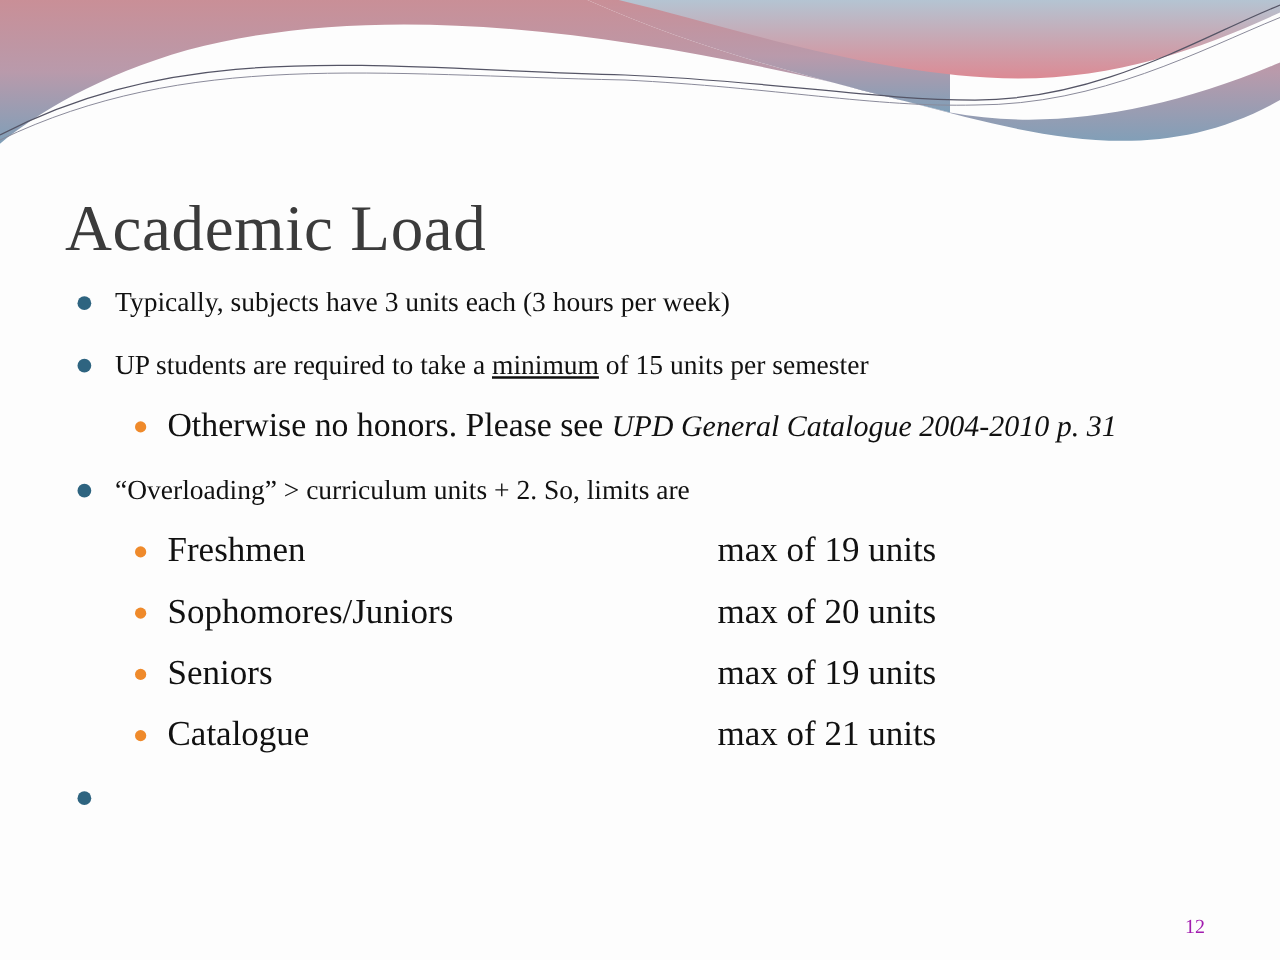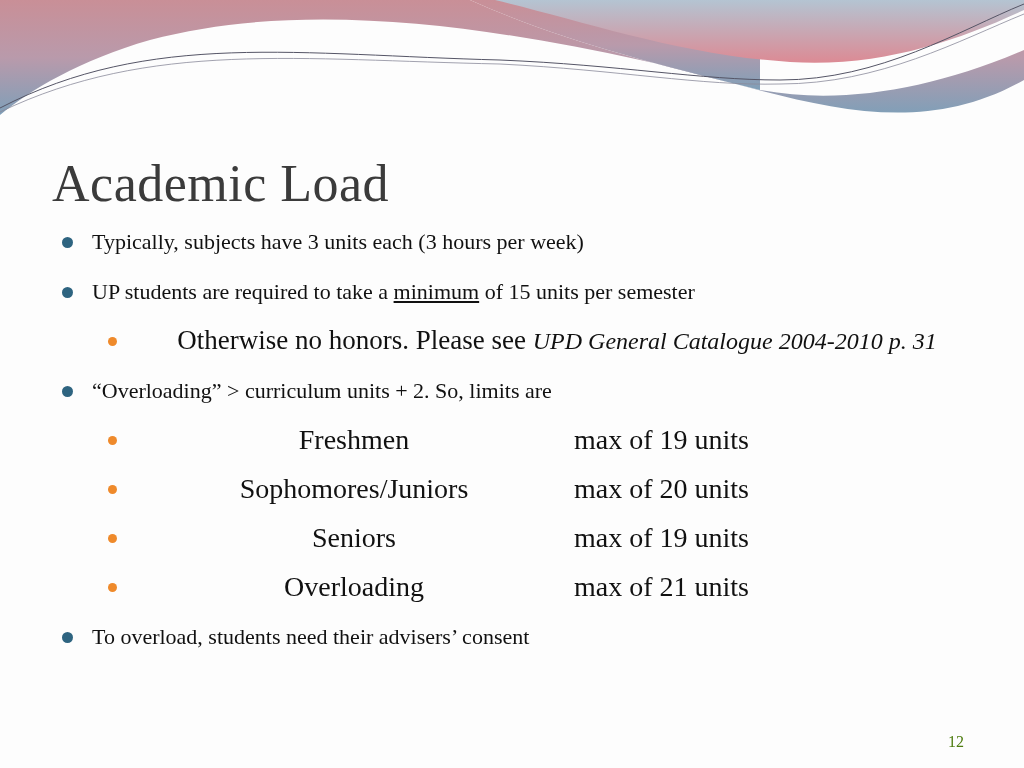--- a/index.html
+++ b/index.html
@@ -20,33 +20,32 @@
     position: relative; padding-left: 32px; font-size: 22px; line-height: 40px;
     margin-bottom: 10px;
   }
   .b1 .dot {
     position: absolute; left: 2px; top: 15px; width: 11px; height: 11px;
     border-radius: 50%; background: #2e6480;
   }
   .b2 {
     position: relative; padding-left: 74px; font-size: 28px; line-height: 38px;
     margin-bottom: 11px;
-    text-align: center;
   }
   .b2.tight { font-size: 27px; line-height: 36px; margin-bottom: 12px; }
   .b2 .dot {
     position: absolute; left: 48px; top: 15px; width: 9px; height: 9px;
     border-radius: 50%; background: #ef8a2b;
   }
   .ital { font-style: italic; font-size: 24px; }
   .u { text-decoration: underline; }
   .row { display: flex; }
   .row .lbl { width: 440px; }
   .pagenum {
-    position: absolute; left: 948px; top: 733px; font-size: 16px; color: #4d7c0f;
+    position: absolute; left: 948px; top: 733px; font-size: 16px; color: #a21caf;
   }
 </style>
 </head>
 <body>
 
 <svg class="banner" viewBox="0 0 1024 130" preserveAspectRatio="none">
   <defs>
     <linearGradient id="g1" x1="0" y1="0" x2="0" y2="1">
       <stop offset="0" stop-color="#c98f97"></stop>
       <stop offset="0.5" stop-color="#b99aab"></stop>
@@ -97,23 +96,22 @@
     <span class="lbl">Sophomores/Juniors</span>
     <span>max of 20 units</span>
   </div>
   <div class="b2 row">
     <span class="dot"></span>
     <span class="lbl">Seniors</span>
     <span>max of 19 units</span>
   </div>
   <div class="b2 row">
     <span class="dot"></span>
-    <span class="lbl">Overloading</span>
+    <span class="lbl">Catalogue</span>
     <span>max of 21 units</span>
   </div>
 
   <div class="b1">
     <span class="dot"></span>
-    <span>To overload, students need their advisers’ consent</span>
   </div>
 </div>
 
 <div class="pagenum">12</div>
 
 </body></html>

